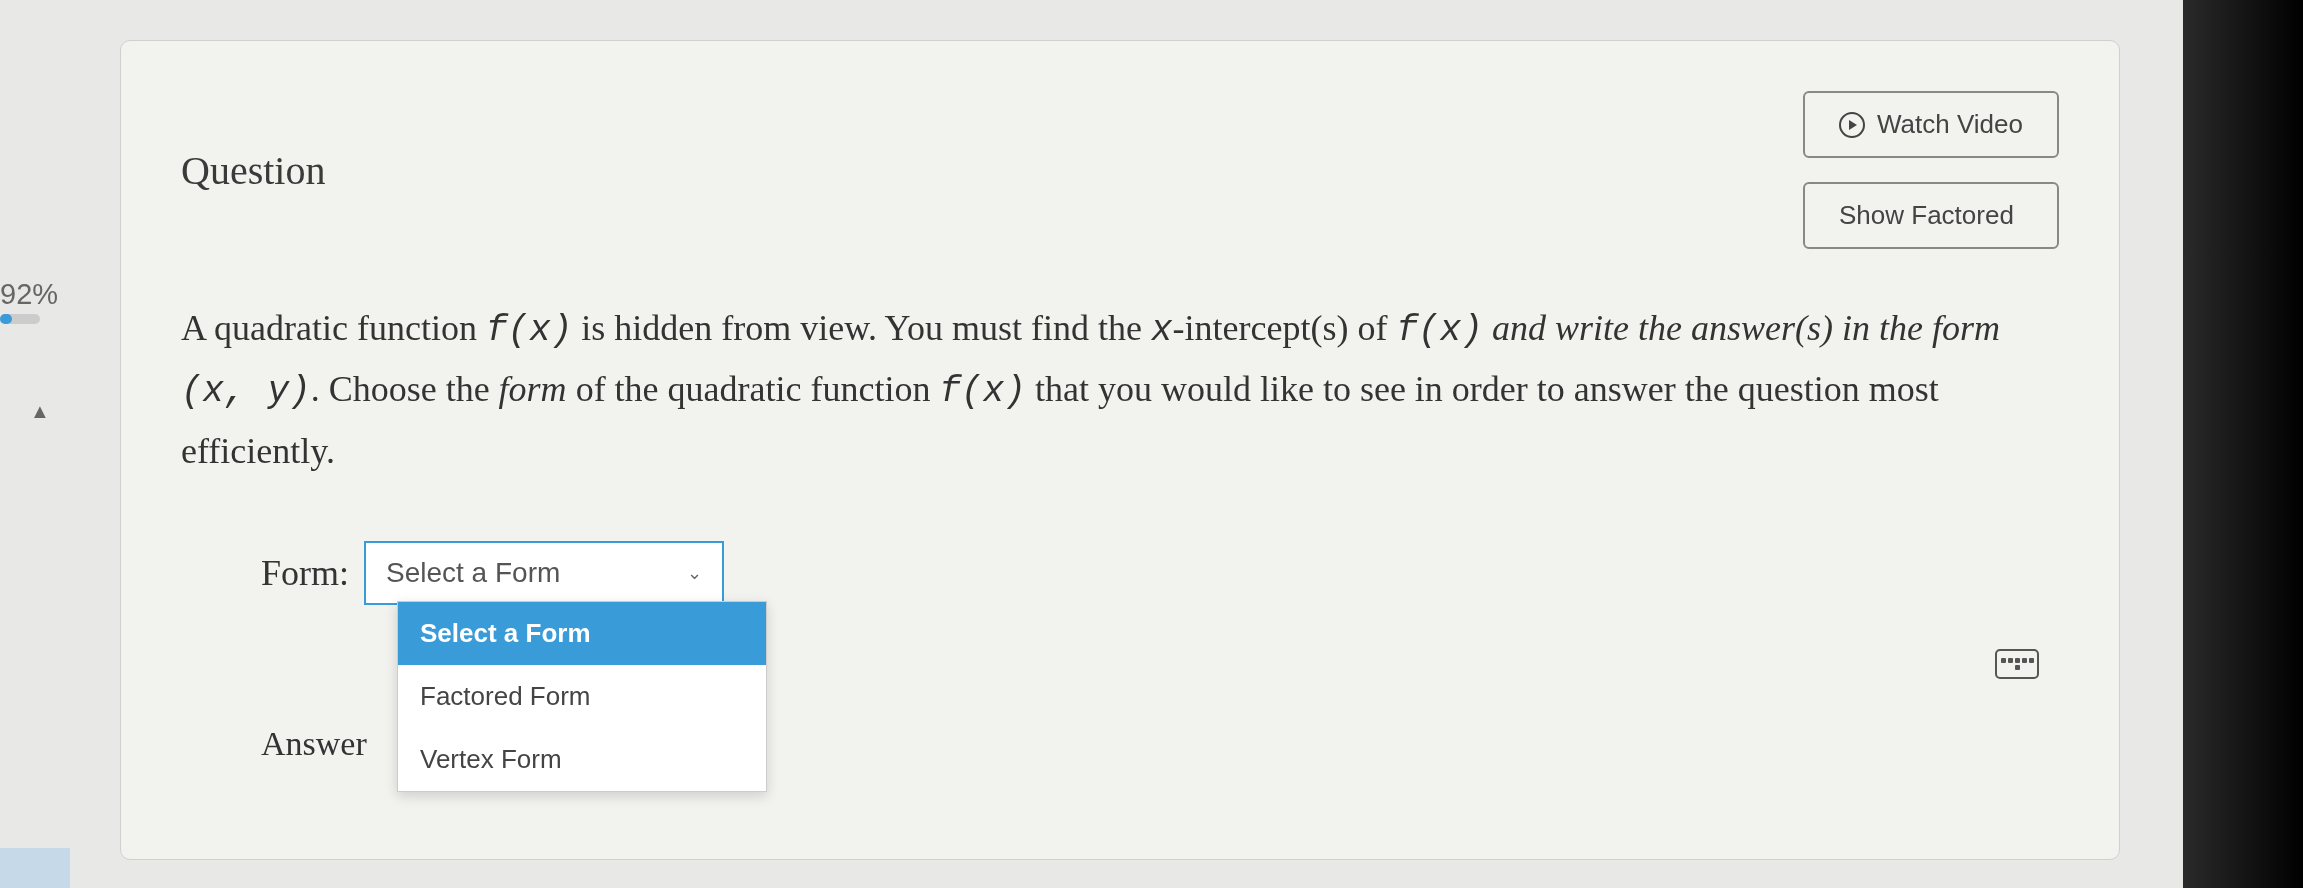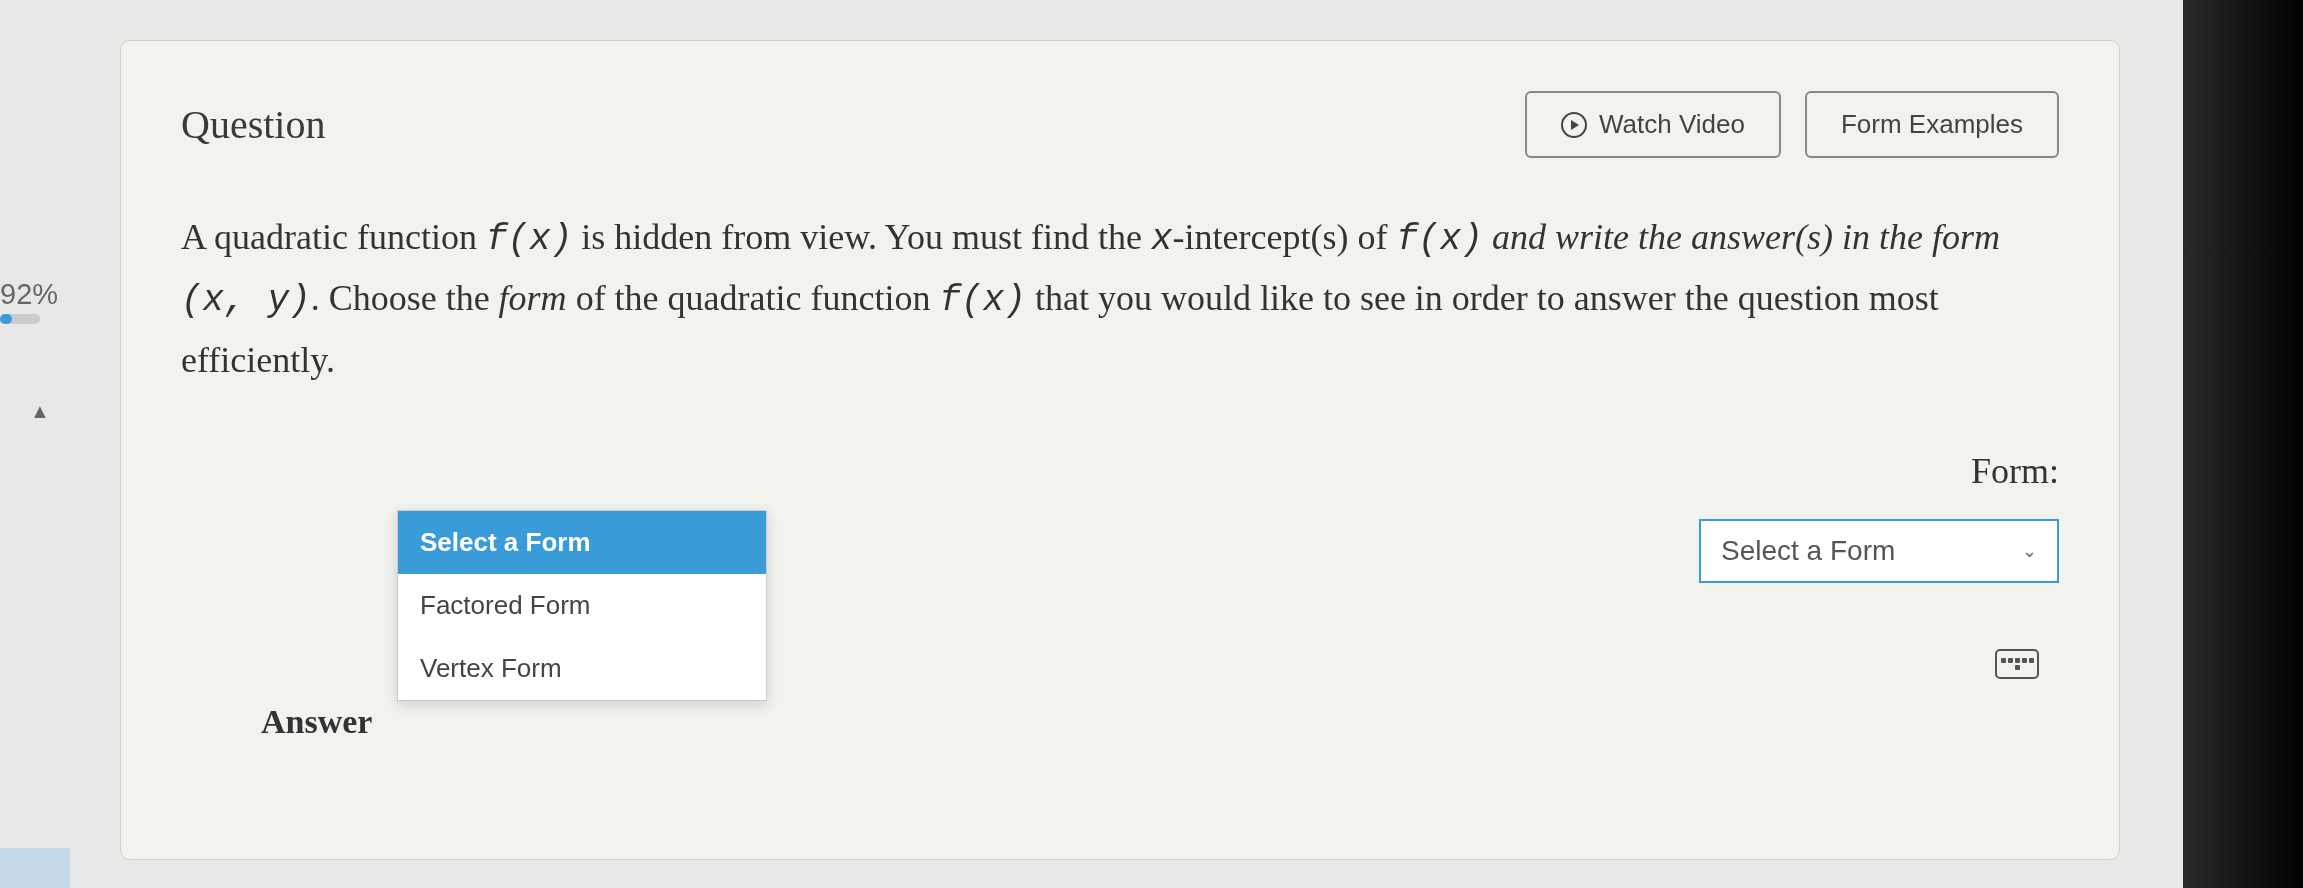--- a/index.html
+++ b/index.html
@@ -67,20 +67,21 @@
   margin-bottom: 50px;
 }
 .question-title {
   font-size: 40px;
   color: #3a3a3a;
   font-weight: normal;
 }
 .header-buttons {
   display: flex;
   gap: 24px;
+  flex-direction: column;
 }
 .btn {
   border: 2px solid #888;
   background: transparent;
   padding: 16px 34px;
   font-size: 26px;
   color: #444;
   font-family: Arial, sans-serif;
   border-radius: 6px;
   cursor: pointer;
@@ -113,26 +114,25 @@
 }
 .question-body .math {
   font-style: italic;
   font-family: Liberation Mono, monospace;
 }
 .question-body .italic {
   font-style: italic;
 }
 .form-row {
   display: flex;
-  align-items: flex-end;
-  gap: 27px;
+  align-items: center;
+  gap: 15px;
   margin-left: 80px;
   margin-bottom: 20px;
   position: relative;
-  flex-direction: column;
 }
 .form-label {
   font-size: 36px;
   color: #333;
 }
 .select-box {
   border: 2px solid #3a9bd9;
   background: #fff;
   padding: 14px 20px;
   font-size: 28px;
@@ -168,21 +168,21 @@
 .dropdown-item.selected {
   background: #3a9bd9;
   color: #fff;
   font-weight: bold;
 }
 .answer-label {
   font-size: 34px;
   color: #333;
   margin-left: 80px;
   margin-top: 120px;
-  font-weight: bold;
+  font-weight: normal;
 }
 .keyboard-icon {
   position: absolute;
   right: 80px;
   bottom: 180px;
   width: 44px;
   height: 30px;
   border: 2px solid #555;
   border-radius: 5px;
   display: flex;
@@ -217,21 +217,21 @@
 
 <div class="card">
   <div class="card-header">
     <h2 class="question-title">Question</h2>
     <div class="header-buttons">
       <button class="btn">
         <span class="play-icon"></span>
         <span>Watch Video</span>
       </button>
       <button class="btn">
-        <span>Form Examples</span>
+        <span>Show Factored</span>
       </button>
     </div>
   </div>
 
   <p class="question-body">
     <span>A quadratic function </span><span class="math">f(x)</span><span> is hidden from view. You must find the </span><span class="math">x</span><span>-intercept(s) of </span><span class="math">f(x)</span><span class="italic"> and </span><span class="italic">write the answer(s) in the form </span><span class="math">(x, y)</span><span>. Choose the </span><span class="italic">form</span><span> of the quadratic function </span><span class="math">f(x)</span><span> that you would like to see in order to answer the question most efficiently.</span>
   </p>
 
   <div class="form-row">
     <span class="form-label">Form:</span>

